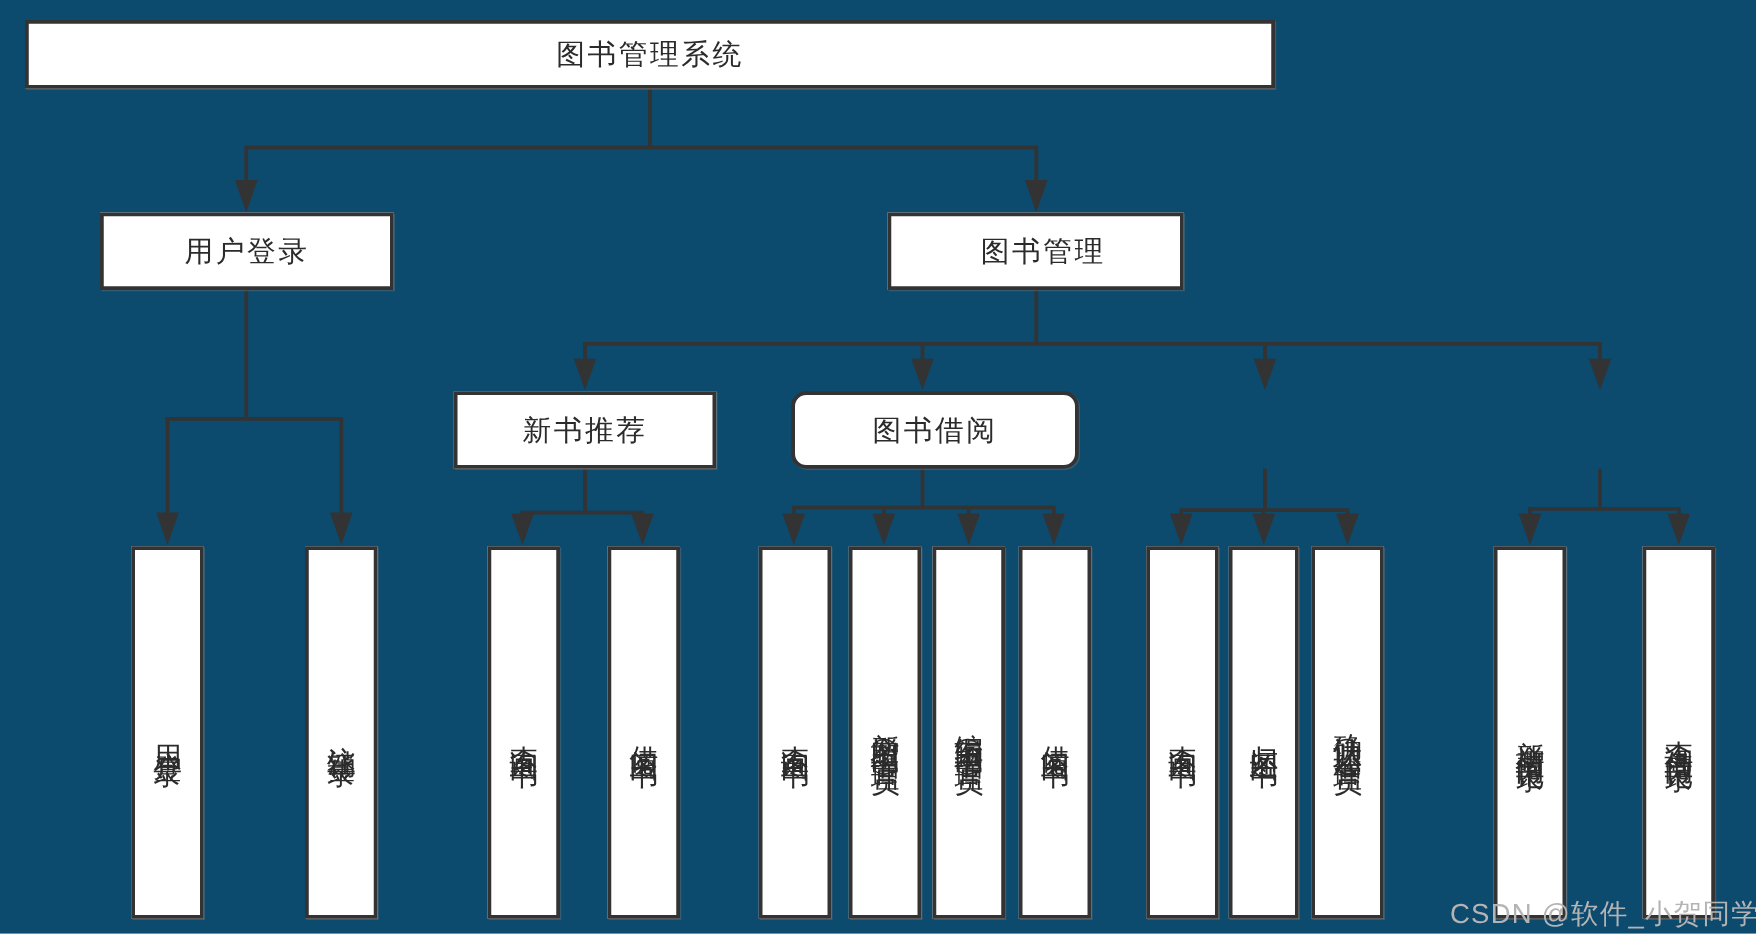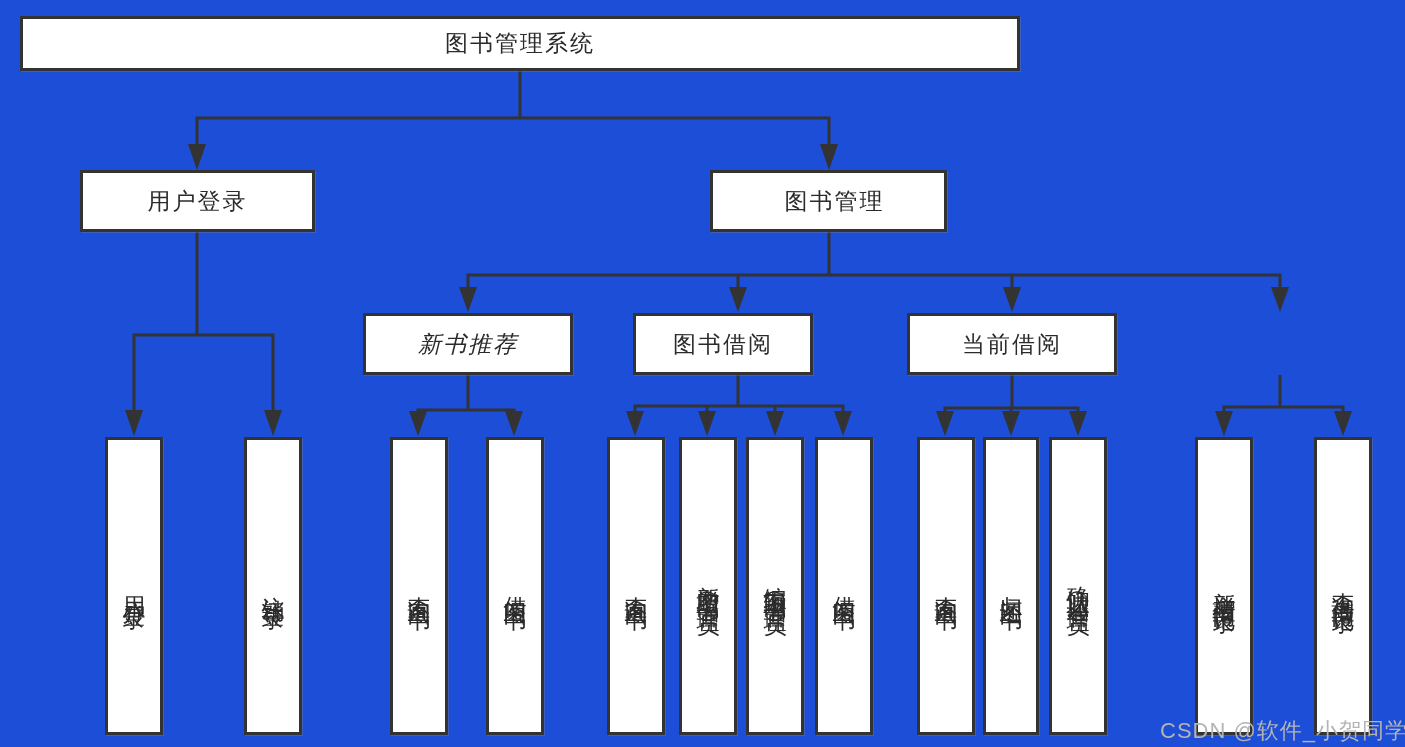--- a/index.html
+++ b/index.html
@@ -1,19 +1,19 @@
 <!DOCTYPE html>
 <html><head>
 <meta charset="utf-8">
 <style>
   html,body{margin:0;padding:0;background:#fff;}
   #stage{
     position:relative;
     width:1405px;height:747px;
-    background:#1d4ed8;
+    background:#0c4a6e;
     font-family:"Liberation Sans","DejaVu Sans",sans-serif;
     overflow:hidden;
   }
   #wires{position:absolute;left:0;top:0;z-index:1;}
   .node{
     position:absolute;
     background:#fff;
     border:3px solid #333333;
     box-shadow:1px 1px 0 rgba(130,130,130,0.35);
     display:flex;align-items:center;justify-content:center;
@@ -97,28 +97,25 @@
     <span>图书管理系统</span>
   </div>
 
   <div class="node h-node" style="left:80px;top:170px;width:235px;height:62px;">
     <span>用户登录</span>
   </div>
   <div class="node h-node" style="left:710px;top:170px;width:237px;height:62px;padding-left:12px;">
     <span>图书管理</span>
   </div>
 
-  <div class="node h-node" style="left:363px;top:313px;width:210px;height:62px;font-style:italic;">
+  <div class="node h-node" style="left:363px;top:313px;width:210px;height:62px;">
     <span>新书推荐</span>
   </div>
-  <div class="node h-node" style="left:633px;top:313px;width:180px;height:62px;">
+  <div class="node h-node" style="left:633px;top:313px;width:230px;height:62px;border-radius:12px;">
     <span>图书借阅</span>
-  </div>
-  <div class="node h-node" style="left:907px;top:313px;width:210px;height:62px;">
-    <span>当前借阅</span>
   </div>
 
   <div class="node leaf" style="left:105px;">
     <span class="vtext">用户登录</span>
   </div>
   <div class="node leaf" style="left:244px;">
     <span class="vtext">注销登录</span>
   </div>
 
   <div class="node leaf" style="left:390px;">

